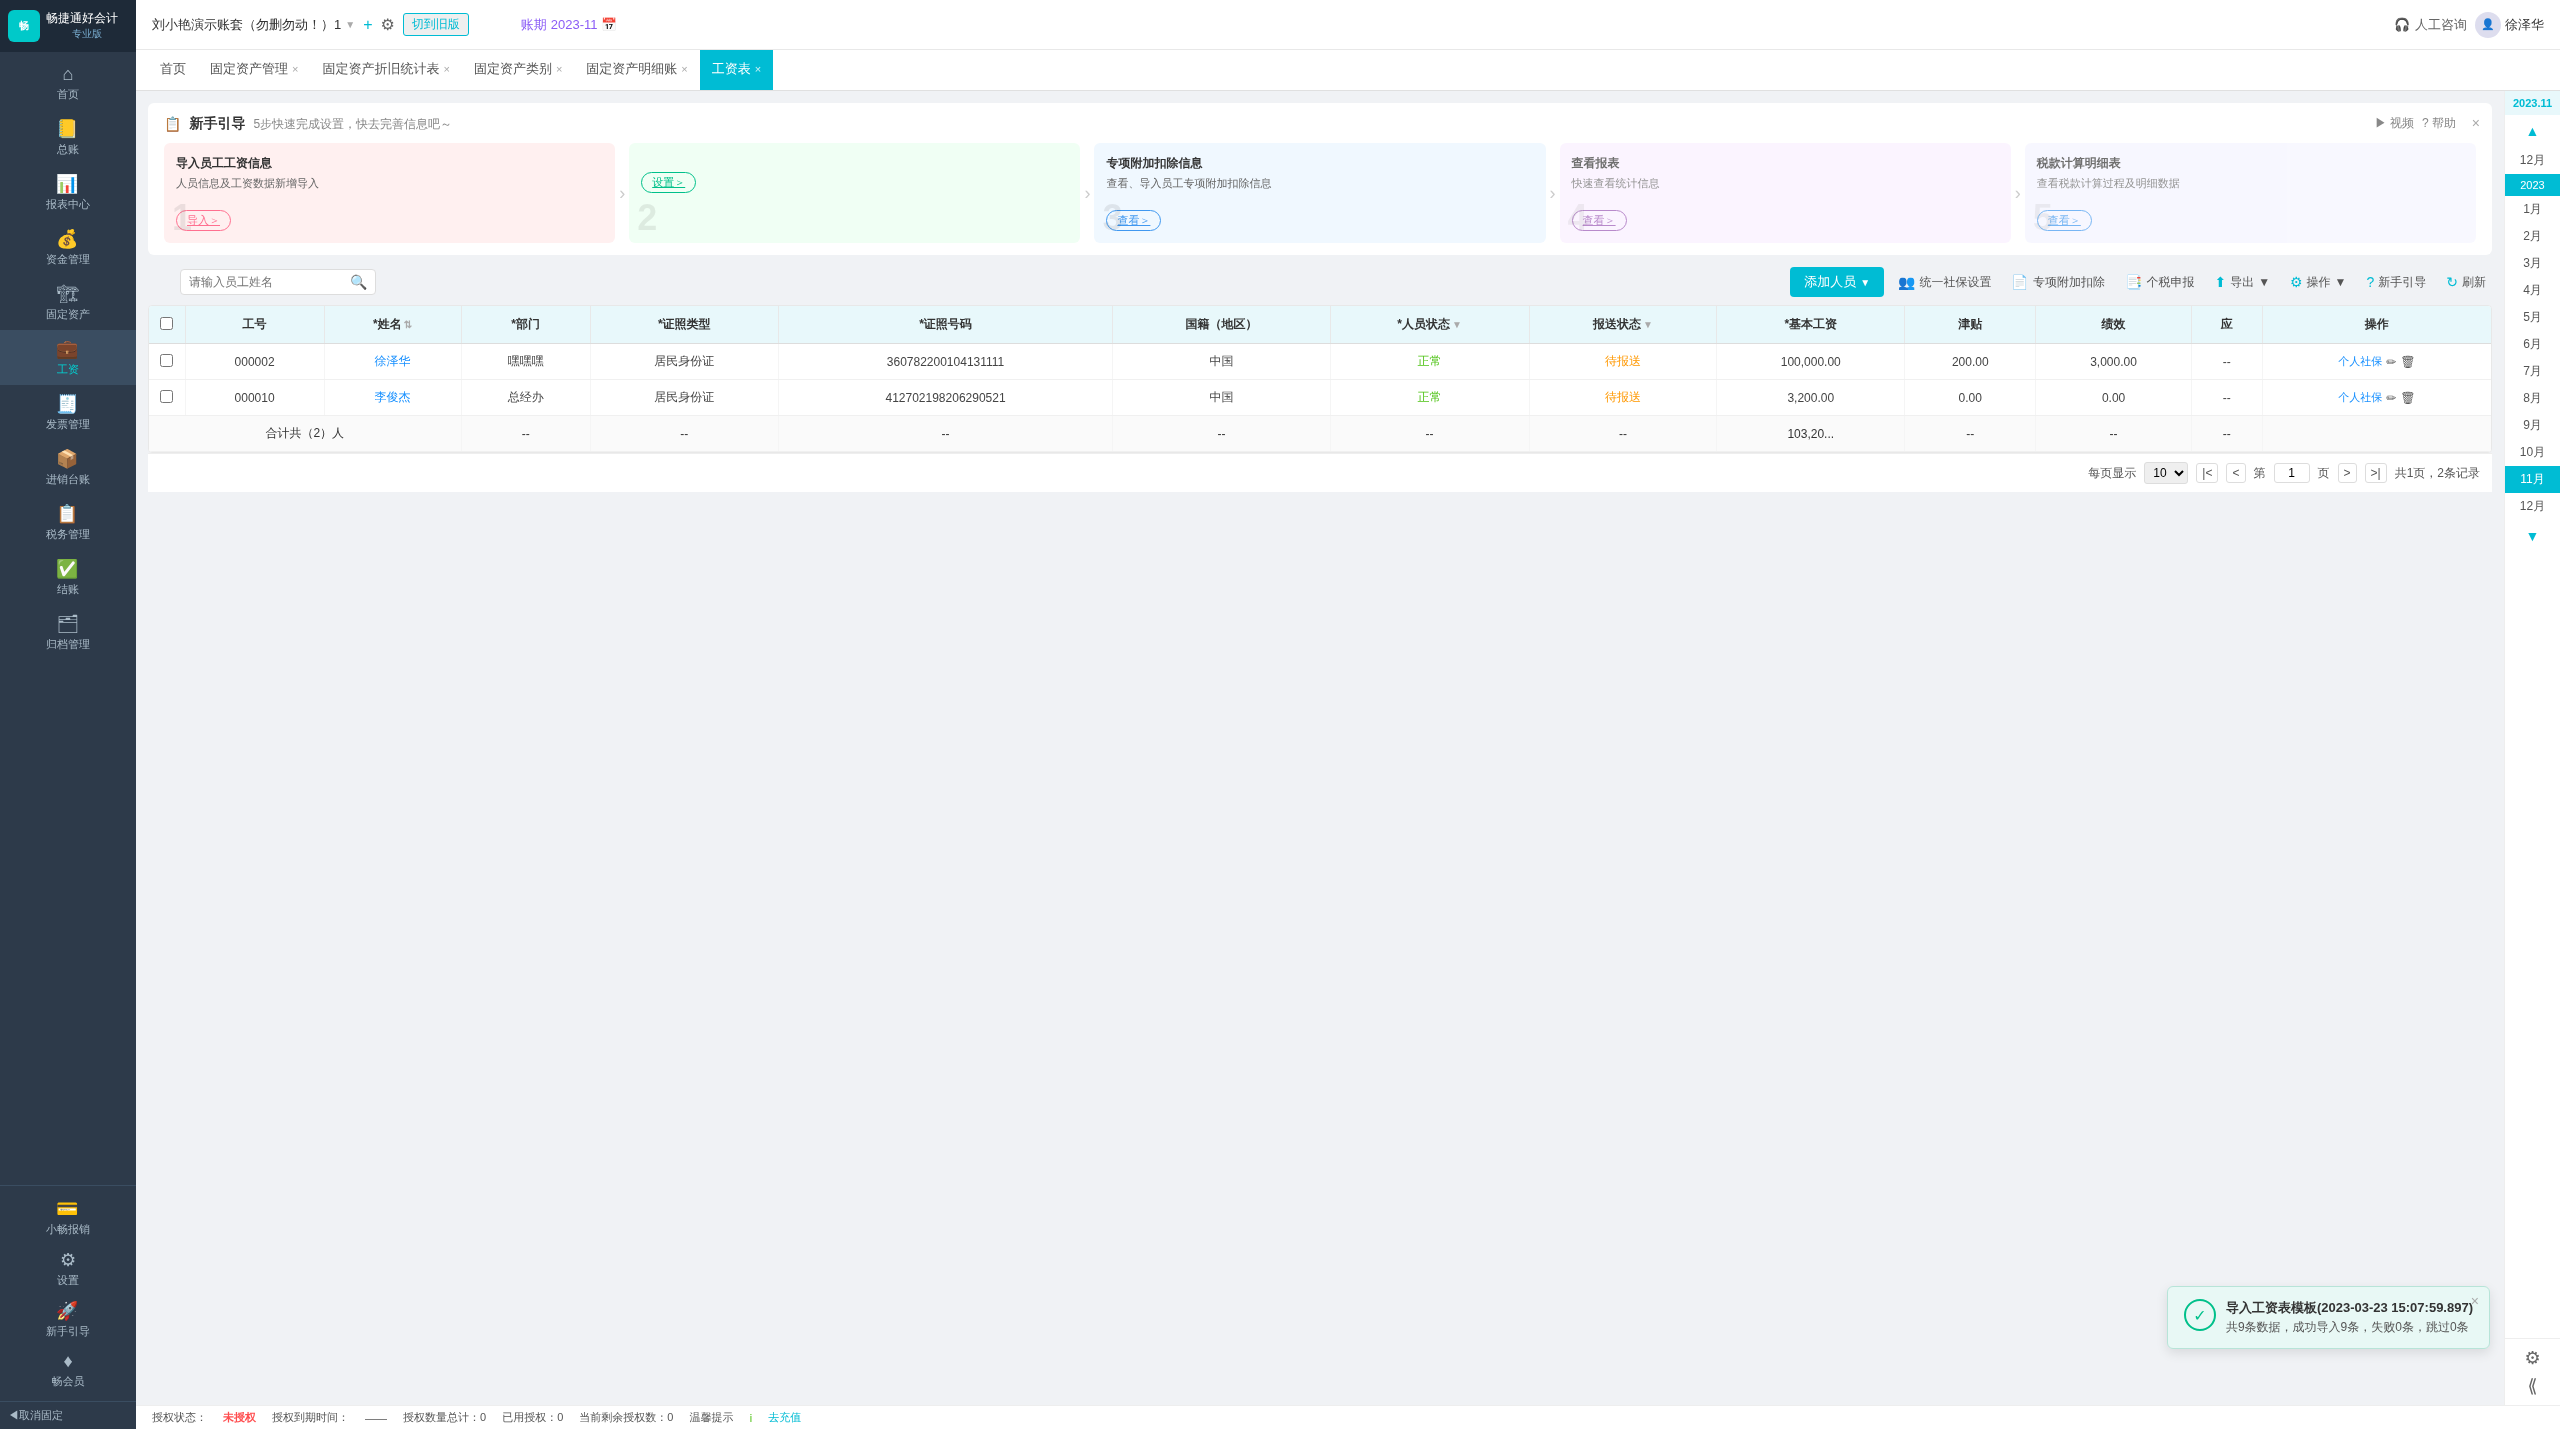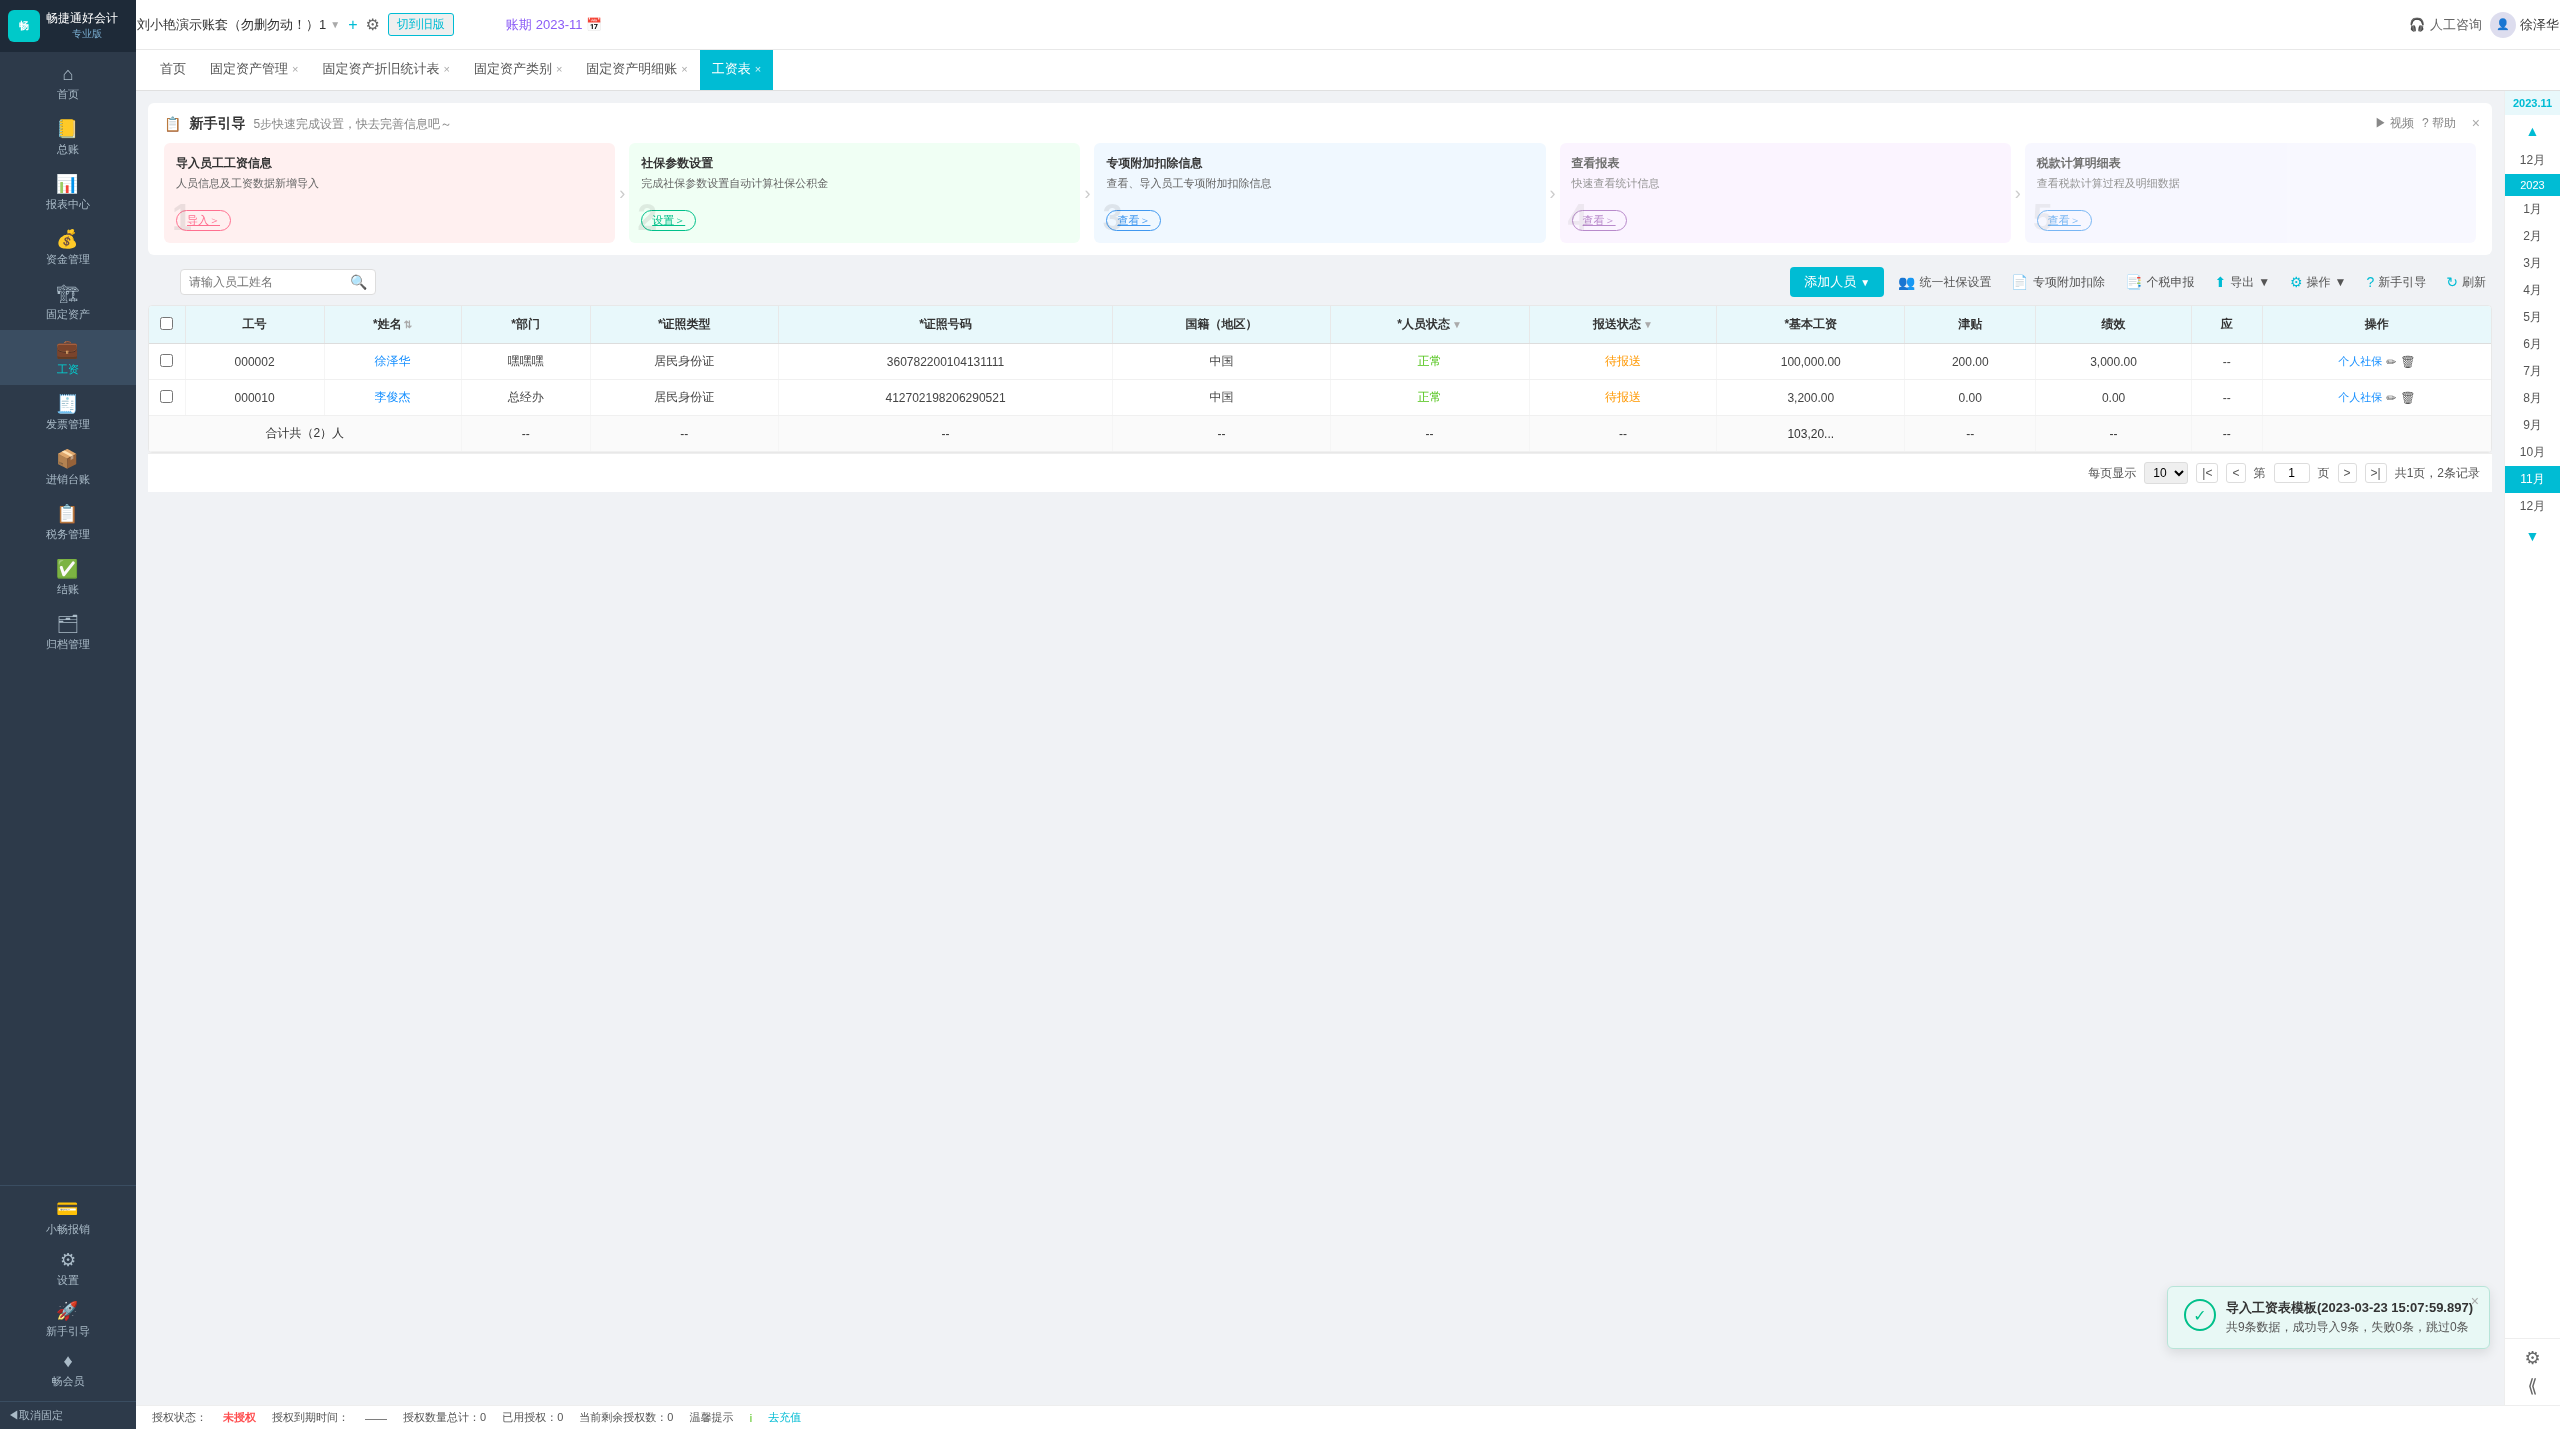--- a/index.html
+++ b/index.html
@@ -98,21 +98,21 @@
       display: flex;
       flex-direction: column;
       overflow: hidden;
     }
 
     
     .topbar {
       background: #fff;
       display: flex;
       align-items: center;
-      padding: 0 1px;
+      padding: 0 16px;
       height: 50px;
       border-bottom: 1px solid #e8e8e8;
       gap: 8px;
       flex-shrink: 0;
     }
     .topbar-account {
       display: flex;
       align-items: center;
       gap: 4px;
       font-size: 13px;
@@ -724,24 +724,20 @@
             <div>
               <div class="guide-step-title">导入员工工资信息</div>
               <div class="guide-step-desc">人员信息及工资数据新增导入</div>
             </div>
             <span class="guide-step-btn btn-pink">导入＞</span>
             <span class="guide-step-num">1</span>
           </div>
           <div class="guide-arrow">›</div>
 
           <div class="guide-step guide-step-2">
-            <div>
-              <div class="guide-step-title">社保参数设置</div>
-              <div class="guide-step-desc">完成社保参数设置自动计算社保公积金</div>
-            </div>
             <span class="guide-step-btn btn-green">设置＞</span>
             <span class="guide-step-num">2</span>
           </div>
           <div class="guide-arrow">›</div>
 
           <div class="guide-step guide-step-3">
             <div>
               <div class="guide-step-title">专项附加扣除信息</div>
               <div class="guide-step-desc">查看、导入员工专项附加扣除信息</div>
             </div>

